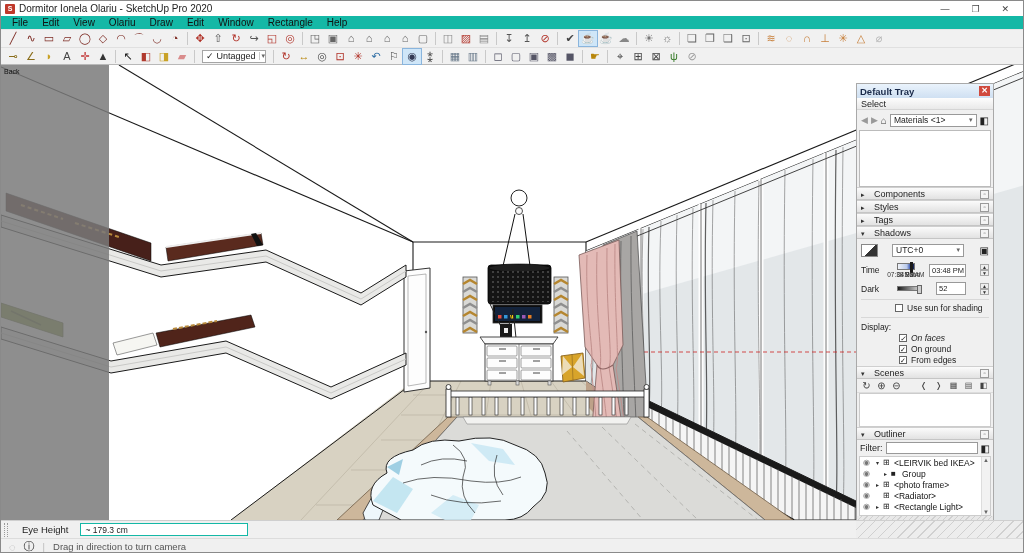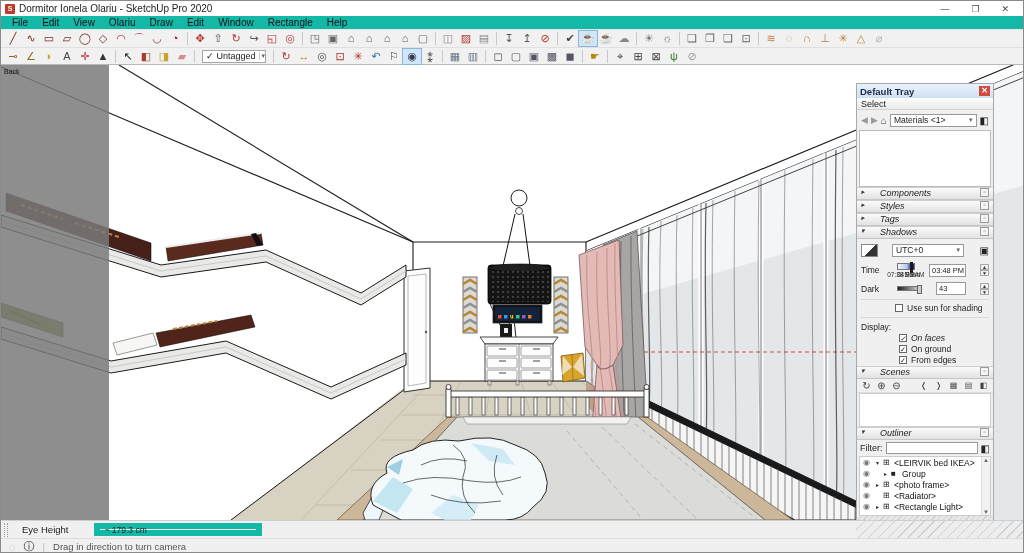--- a/index.html
+++ b/index.html
@@ -29,21 +29,21 @@
   .tray-h{height:14px;flex:none;background:linear-gradient(#eaf3fc,#cfe0f2);display:flex;align-items:center;font-weight:bold;font-size:9.5px;color:#1a2a4a;padding:0 3px;}
   .closebox{margin-left:auto;width:11px;height:10px;background:#d04a3e;color:#fff;font-size:8px;line-height:10px;text-align:center;}
   .selbar{height:12px;flex:none;background:linear-gradient(#fdfdfd,#e9e9e9);border-bottom:1px solid #d5d5d5;display:flex;align-items:center;padding:0 4px;}
   .matrow{height:20px;flex:none;display:flex;align-items:center;gap:3px;padding:0 4px;}
   .navarrow{color:#999;font-size:9px;}
   .homeic{color:#333;font-size:10px;}
   .dd{background:#fff;border:1px solid #999;height:13px;display:flex;align-items:center;font-size:8.5px;padding:0 3px;flex:1;gap:2px;}
   .dd .chev{margin-left:auto;color:#666;font-size:7px;}
   .sampleic{color:#222;font-size:10px;}
   .matarea{height:57px;flex:none;background:#fff;border:1px solid #bbb;margin:0 2px;}
-  .sec-h{height:13px;flex:none;background:linear-gradient(#fbfbfb,#e2e2e2);border-top:1px solid #cfcfcf;border-bottom:1px solid #c5c5c5;display:flex;align-items:flex-start;padding:0 4px;gap:12px;font-style:italic;}
+  .sec-h{height:13px;flex:none;background:linear-gradient(#fbfbfb,#e2e2e2);border-top:1px solid #cfcfcf;border-bottom:1px solid #c5c5c5;display:flex;align-items:flex-end;padding:0 4px;gap:6px;}
   .sec-h .arr{font-size:7px;color:#333;width:7px;}
   .popbox{margin-left:auto;width:9px;height:9px;border:1px solid #9a9a9a;background:#f4f4f4;font-size:6px;line-height:7px;text-align:center;color:#777;}
   .shbody{flex:none;display:flex;flex-direction:column;padding-top:2px;}
   .srow{display:flex;align-items:center;gap:14px;padding:0 4px;flex:none;}
   .shadowtog{width:17px;height:13px;border:1px solid #888;background:linear-gradient(135deg,#fff 50%,#333 50%);flex:none;}
   .monic{margin-left:auto;font-size:10px;color:#222;}
   .slbl{width:22px;font-size:8.5px;flex:none;}
   .sliderwrap{flex:1;position:relative;height:18px;}
   .slider{position:absolute;top:2px;left:0;right:0;height:7px;border:1px solid #777;}
   .slider.time{background:linear-gradient(to right,#f0f3f8,#b9c9ea 55%,#2b4aa8 78%,#16214d);}
@@ -72,21 +72,21 @@
   .orow{height:11px;display:flex;align-items:center;gap:2px;padding-left:3px;font-size:8.5px;color:#111;white-space:nowrap;}
   .oeye{color:#777;font-size:8px;width:9px;}
   .oexp{font-size:6px;color:#333;width:7px;text-align:center;}
   .otype{font-size:8px;color:#222;width:9px;}
   .treescroll{position:absolute;right:0;top:0;bottom:0;width:9px;background:#f2f2f2;border-left:1px solid #ddd;font-size:6px;color:#666;display:flex;flex-direction:column;justify-content:space-between;align-items:center;}
   .traygrip{flex:1;background:repeating-linear-gradient(135deg,#e8e8e8 0 3px,#cfcfcf 3px 4px);}
   
   .eyebar{position:absolute;top:519px;left:0;width:855px;height:18px;background:#f0f0f0;border-top:1px solid #cfcfcf;display:flex;align-items:center;font-size:9.5px;color:#222;}
   .eyebar .grip{width:4px;height:14px;margin-left:3px;border-left:1px dotted #9a9a9a;border-right:1px dotted #9a9a9a;}
   .eyelabel{margin-left:14px;}
-  .eyeval{margin-left:26px;width:168px;height:13px;background:#fff;border:6px solid #14b8a6;font-size:8.5px;display:flex;align-items:center;padding-left:4px;color:#222;}
+  .eyeval{margin-left:12px;width:168px;height:13px;background:#fff;border:1px solid #14b8a6;font-size:8.5px;display:flex;align-items:center;padding-left:4px;color:#222;}
   .griptray{position:absolute;top:519px;left:855px;width:169px;height:18px;background:#ededed;border-top:1px solid #cfcfcf;background-image:repeating-linear-gradient(135deg,transparent 0 6px,#d0d0d0 6px 7px);}
   .statusbar{position:absolute;top:537px;left:0;right:0;height:16px;background:#f0f0f0;border-top:1px solid #dcdcdc;display:flex;align-items:center;gap:8px;padding-left:8px;font-size:9.5px;color:#555;}
   .sic1{color:#aaa;font-size:11px;}
   .sic2{color:#222;font-size:11px;}
   .sbar-sep{color:#bbb;}
 </style>
 </head>
 <body>
 
 <div class="app">
@@ -600,21 +600,21 @@
           </span>
       </div>
       <div class="srow" style="height:15px;">
         <span class="slbl">Dark</span>
         <div class="sliderwrap" style="height:13px;">
           <div class="slider gray">
               <div class="handle lt" style="left:82%;"></div>
             </div>
         </div>
         <div class="vbox sm">
-            <span>43</span>
+            <span>52</span>
           </div>
         <span class="spin">
             <span>▲</span>
             <span>▼</span>
           </span>
       </div>
       <div class="sepline"></div>
       <div class="chkrow">
         <span class="chk"></span>
         <span>Use sun for shading</span>

